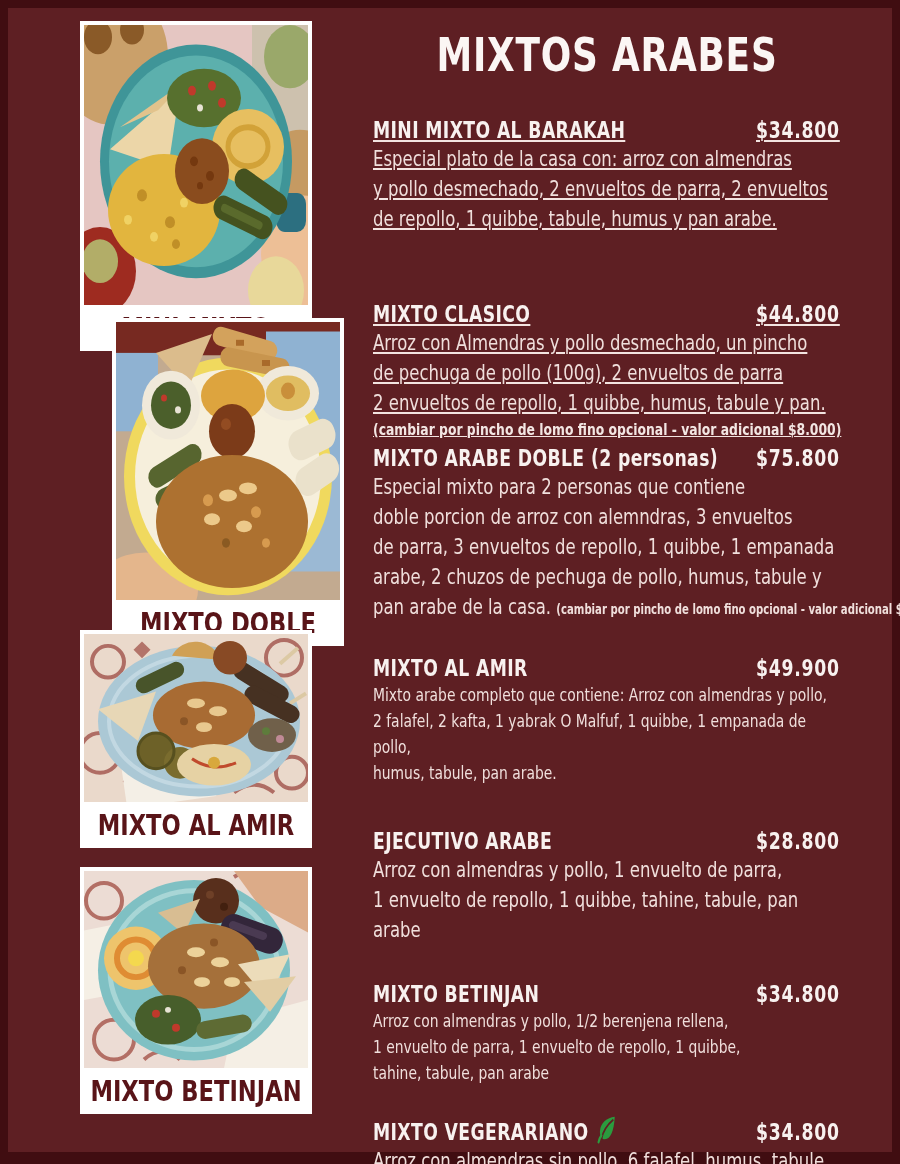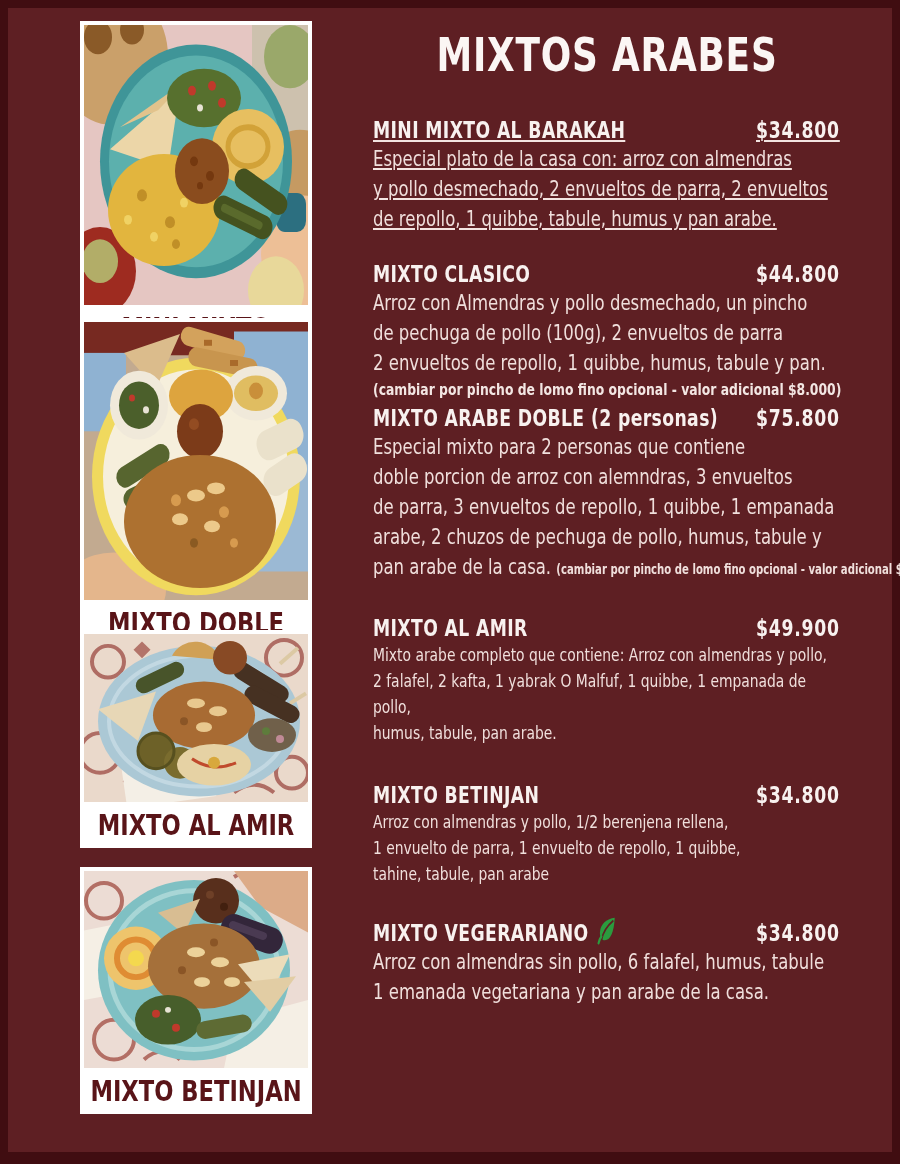--- a/index.html
+++ b/index.html
@@ -9,21 +9,21 @@
 
   
   .card { position:absolute; left:80px; width:232px; background:#fff; padding:4px 4px 0 4px;
           display:flex; flex-direction:column; }
   .card-photo { flex:1 1 auto; overflow:hidden; }
   .card-photo svg { display:block; width:100%; height:100%; }
   .card-label { height:46px; display:flex; align-items:center; justify-content:center;
                 color:#591418; font-weight:bold; font-size:29px; letter-spacing:0px;
                 transform:scaleX(0.78); transform-origin:center; white-space:nowrap; }
   .card1 { top:21px;  height:330px; }
-  .card2 { top:318px; height:328px; }
+  .card2 { top:318px; height:328px;margin-left:32px; }
   .card3 { top:630px; height:218px; }
   .card4 { top:867px; height:247px; }
 
   
   .menu { position:absolute; left:373px; top:0; width:468px; color:#f3e4e1; }
   .menu-title { margin-top:28px; margin-bottom:34px; text-align:center; color:#fbf6f4;
                 font-size:46px; font-weight:bold; letter-spacing:1px;
                 transform:scaleX(0.78); transform-origin:center; white-space:nowrap; }
   .item { position:relative; }
   .head { display:flex; justify-content:space-between; align-items:flex-end;
@@ -31,21 +31,21 @@
           line-height:28px; white-space:nowrap; }
   .item-name { font-size:23px; font-weight:bold; color:#f8f1ef; letter-spacing:0.5px; }
   .price { font-size:23px; font-weight:bold; color:#f8f1ef; letter-spacing:1px; }
   .desc { width:133%; transform:scaleX(0.75); transform-origin:0 0;
           font-size:22px; line-height:30px; color:#f0dfdc; white-space:pre-line; }
   .desc-sm { font-size:18.5px; line-height:26px; }
   .note { width:133%; transform:scaleX(0.75); transform-origin:0 0;
           font-size:16.5px; line-height:24px; font-weight:bold; color:#f3e6e3; white-space:nowrap; }
   .tail-line { white-space:nowrap; }
   .note-inline { font-size:13.5px; font-weight:bold; letter-spacing:0; }
-  .m-i1 { margin-top:0;text-decoration:underline; }  .m-i2 { margin-top:26px; } .m-i3 { margin-top:2px; }
+  .m-i1 { margin-top:0;text-decoration:underline; }  .m-i2 { margin-top:66px;text-decoration:underline; } .m-i3 { margin-top:2px; }
   .m-i4 { margin-top:30px; } .m-i5 { margin-top:41px; } .m-i6 { margin-top:35px; }
   .m-i7 { margin-top:28px; }
   .leaf { display:inline-block; width:30px; height:30px; vertical-align:-4px; margin-left:10px; }
 </style>
 </head>
 <body>
 
 <div class="page">
   <div class="inner-bg"></div>
 
@@ -281,20 +281,28 @@
     <section class="item m-i4">
       <div class="head">
         <h2 class="item-name">MIXTO AL AMIR</h2>
         <div class="price">$49.900</div>
       </div>
       <div class="desc desc-sm">Mixto arabe completo que contiene: Arroz con almendras y pollo,
 2 falafel, 2 kafta, 1 yabrak O Malfuf, 1 quibbe, 1 empanada de pollo,
 humus, tabule, pan arabe.</div>
     </section>
 
+    <section class="item m-i5">
+      <div class="head">
+        <h2 class="item-name">EJECUTIVO ARABE</h2>
+        <div class="price">$28.800</div>
+      </div>
+      <div class="desc">Arroz con almendras y pollo, 1 envuelto de parra,
+1 envuelto de repollo, 1 quibbe, tahine, tabule, pan arabe</div>
+    </section>
 
     <section class="item m-i6">
       <div class="head">
         <h2 class="item-name">MIXTO BETINJAN</h2>
         <div class="price">$34.800</div>
       </div>
       <div class="desc desc-sm">Arroz con almendras y pollo, 1/2 berenjena rellena,
 1 envuelto de parra, 1 envuelto de repollo, 1 quibbe,
 tahine, tabule, pan arabe</div>
     </section>

